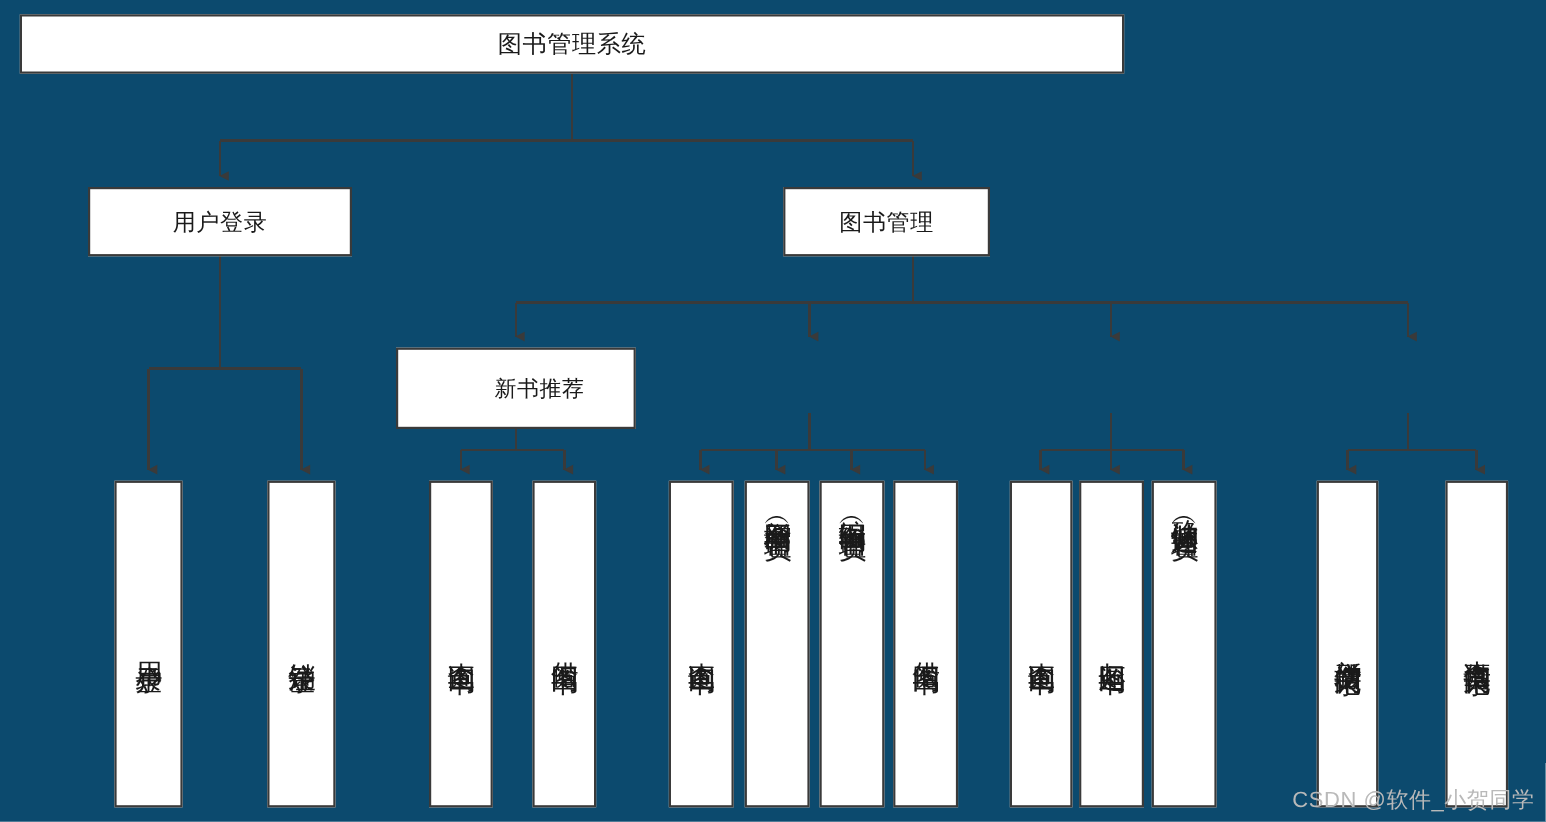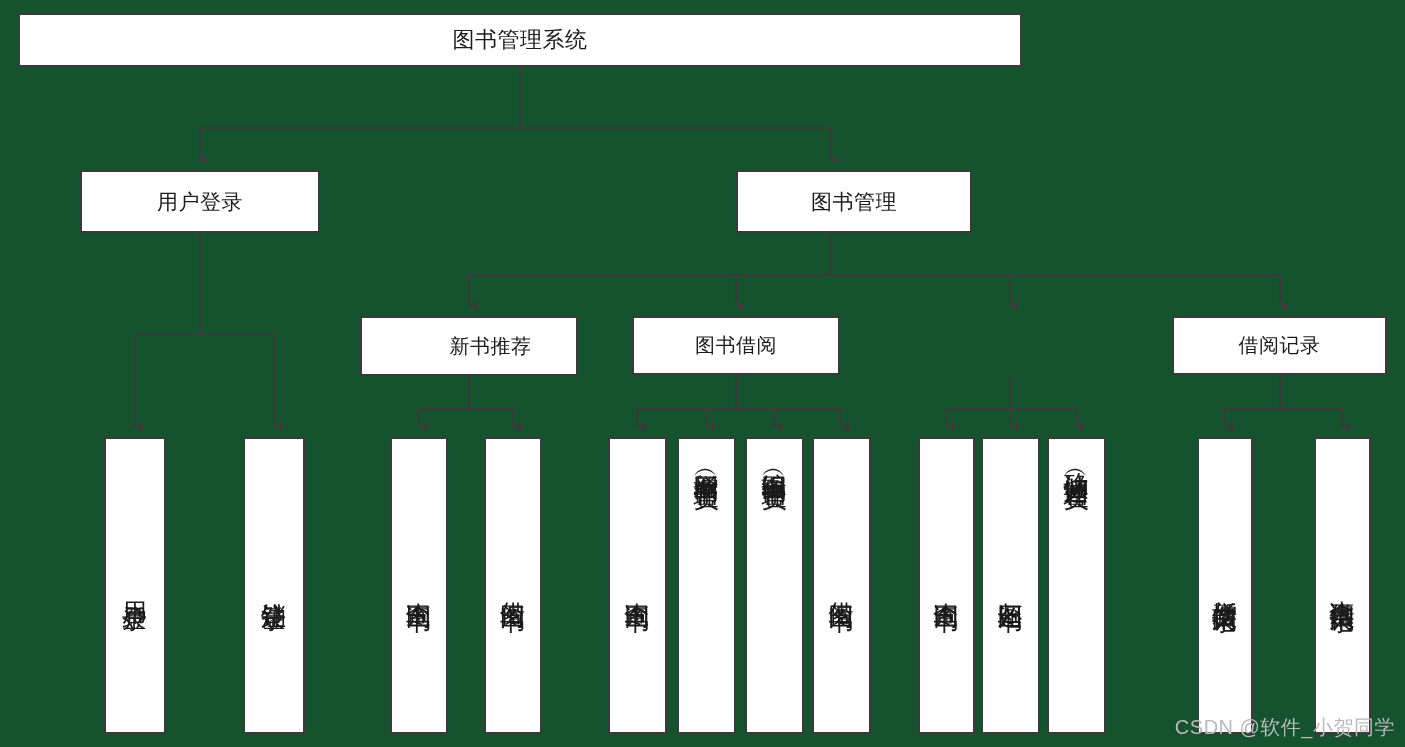--- a/index.html
+++ b/index.html
@@ -10,21 +10,21 @@
   body {
     width: 1405px;
     height: 747px;
     font-family: "Liberation Sans", "DejaVu Sans", sans-serif;
     overflow: hidden;
   }
   #diagram-root {
     position: relative;
     width: 1405px;
     height: 747px;
-    background: #14532d;
+    background: #0c4a6e;
   }
   svg.wires {
     position: absolute;
     left: 0;
     top: 0;
     width: 1405px;
     height: 747px;
     pointer-events: none;
   }
   .node {
@@ -128,32 +128,26 @@
     </g>
   </svg>
 
   <div class="node node-title" style="left:18px; top:13px; width:1004px; height:54px;">
     <span class="label">图书管理系统</span>
   </div>
 
   <div class="node node-l1" style="left:80px; top:170px; width:240px; height:63px;">
     <span class="label">用户登录</span>
   </div>
-  <div class="node node-l1" style="left:712px; top:170px; width:236px; height:63px;margin-left:24px;">
+  <div class="node node-l1" style="left:712px; top:170px; width:188px; height:63px;">
     <span class="label">图书管理</span>
   </div>
 
-  <div class="node node-l2" style="left:360px; top:316px; width:218px; height:60px;padding-left:43px;">
+  <div class="node node-l2" style="left:360px; top:316px; width:218px; height:74px;padding-left:43px;">
     <span class="label">新书推荐</span>
-  </div>
-  <div class="node node-l2" style="left:632px; top:316px; width:208px; height:59px;">
-    <span class="label">图书借阅</span>
-  </div>
-  <div class="node node-l2" style="left:1172px; top:316px; width:215px; height:59px;">
-    <span class="label">借阅记录</span>
   </div>
 
   <div class="node node-leaf centered" style="left:104px; top:437px; width:62px; height:297px;">
     <span class="label">用户登录</span>
   </div>
   <div class="node node-leaf centered" style="left:243px; top:437px; width:62px; height:297px;">
     <span class="label">注销登录</span>
   </div>
 
   <div class="node node-leaf centered" style="left:390px; top:437px; width:58px; height:297px;">

